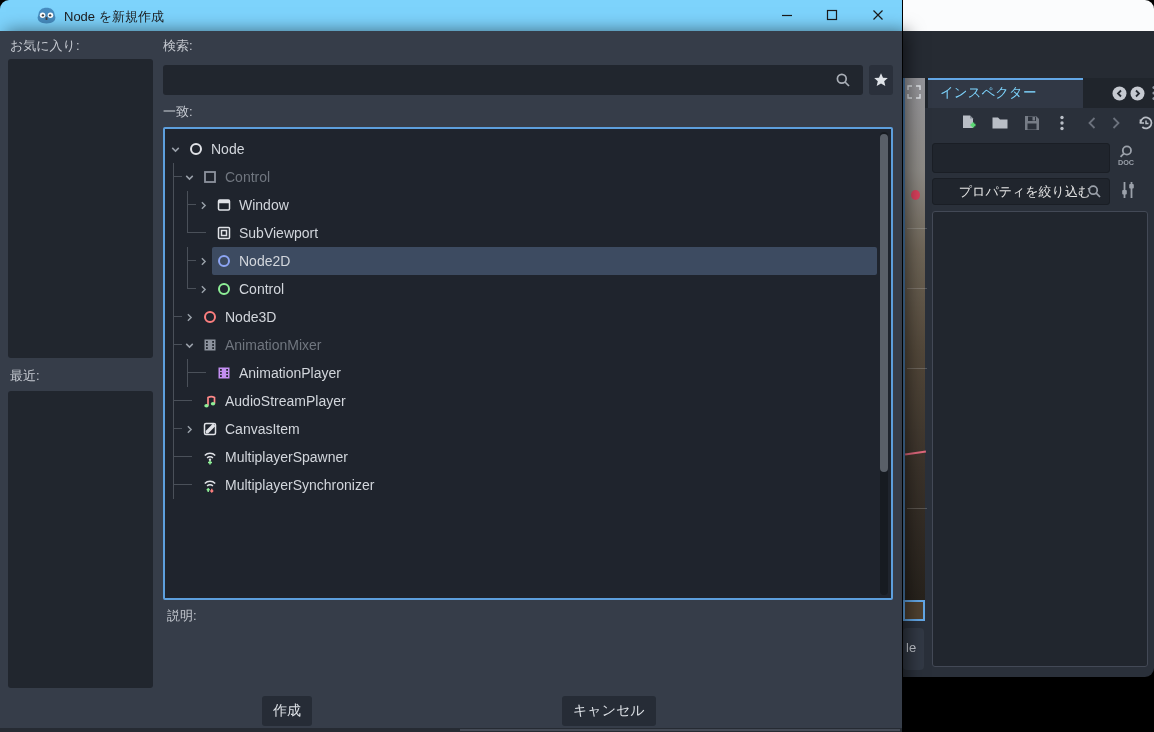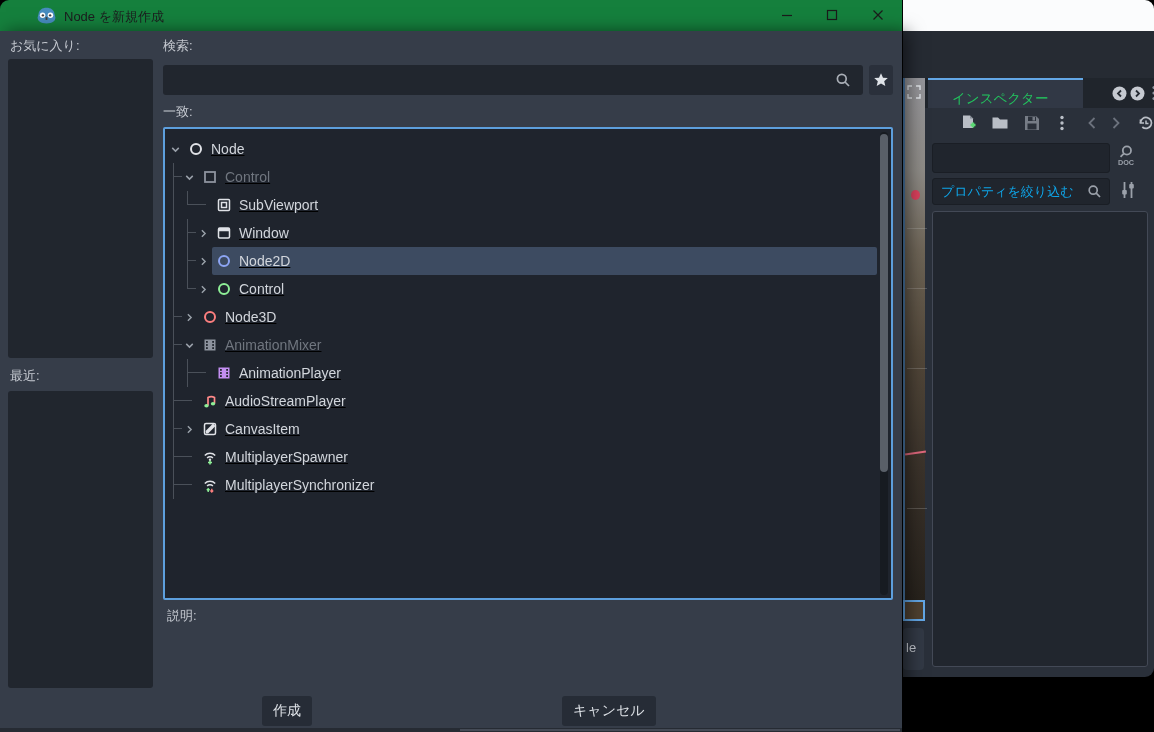--- a/index.html
+++ b/index.html
@@ -12,38 +12,38 @@
   .winbtn{width:22px;height:22px;top:4px;display:flex;align-items:center;justify-content:center;background:transparent;border:0;padding:0;cursor:default;}
   .ed-toolbar{left:903px;top:31px;width:251px;height:47px;background:#262b33;}
   .ed-dock{left:903px;top:78px;width:251px;height:599px;background:#2a303a;border-bottom-right-radius:9px;overflow:hidden;}
   .vp{left:0;top:0;width:22px;height:522px;background:linear-gradient(#95959a 0%,#8d8a85 18%,#6e6557 33%,#53483a 52%,#3a322a 75%,#27221c 100%);border-left:2px solid #4c7cab;}
   .vp-dot{left:6px;top:112px;width:9px;height:10px;border-radius:50%;background:#d8405c;}
   .vp-line{left:0px;top:374px;width:21px;height:2px;background:#e0687d;transform:rotate(-8deg);}
   .vp-grid{left:2px;width:20px;height:1px;background:rgba(200,200,200,.25);}
   .vp-thumb{left:0;top:522px;width:22px;height:21px;background:#4e4030;border:2px solid #63a7e6;}
   .le-btn{left:0;top:550px;width:21px;height:42px;background:#323945;border-radius:4px;color:#c6cad1;font-size:13px;padding:12px 0 0 3px;}
   .tabstrip{left:22px;top:0;width:229px;height:30px;background:#20252c;}
-  .tab{left:25px;top:0;width:155px;height:30px;background:#313845;display:flex;align-items:flex-end;padding-left:24px;color:#22c55e;font-size:13.5px;}
+  .tab{left:25px;top:0;width:155px;height:30px;background:#313845;display:flex;align-items:center;padding-left:12px;color:#7dd3fc;font-size:13.5px;}
   .tabbar{left:25px;top:0;width:155px;height:2px;background:#63a7e6;}
   .ins-tb{left:22px;top:30px;width:229px;height:30px;background:#2a303a;}
   .ins-ic{width:20px;height:20px;display:flex;align-items:center;justify-content:center;}
   .ibox{background:#20252d;border-radius:3px;border:1px solid #1a1e25;}
-  .filter-ph{color:#0ea5e9;font-size:13px;line-height:25px;padding-left:8px;white-space:nowrap;overflow:hidden;}
+  .filter-ph{color:#e5e5e5;font-size:13px;line-height:25px;padding-left:8px;white-space:nowrap;overflow:hidden;text-align:center;}
   .ins-content{left:29px;top:133px;width:216px;height:456px;background:#21262e;border:1px solid #434956;border-radius:3px;}
 
   
-  .dlg-title{left:0;top:0;width:902px;height:31px;background:#15803d;border-top-left-radius:9px;z-index:5;}
+  .dlg-title{left:0;top:0;width:902px;height:31px;background:#7dd3fc;border-top-left-radius:9px;z-index:5;}
   .dlg-title .ttl{position:absolute;left:64px;top:8px;font-size:13px;color:#1c1c1e;}
   .dlg-body{left:0;top:31px;width:902px;height:697px;background:#363d49;z-index:5;box-shadow:6px 0 16px rgba(0,0,0,.5);}
   .lbl{font-size:13px;color:#c6cad1;}
   .panel{background:#21262e;border-radius:3px;}
   .search-inp{left:163px;top:34px;width:700px;height:30px;background:#21262e;border-radius:3px;}
   .star-btn{left:869px;top:34px;width:24px;height:30px;background:#2a303b;border-radius:3px;display:flex;align-items:center;justify-content:center;}
   .treepanel{left:163px;top:96px;width:730px;height:473px;background:#1f242d;border:2px solid #5d9fdd;border-radius:2px;overflow:hidden;}
-  .rows{position:absolute;left:2px;top:6px;right:14px;text-decoration:underline;}
+  .rows{position:absolute;left:2px;top:6px;right:14px;}
   .trow{height:28px;display:flex;align-items:center;}
   .gcell{width:14px;height:28px;position:relative;flex:none;}
   .gcell.bar::before,.gcell.tee::before{content:"";position:absolute;left:6px;top:0;bottom:0;width:1px;background:#4a5059;}
   .gcell.corner::before{content:"";position:absolute;left:6px;top:0;height:14px;width:1px;background:#4a5059;}
   .gcell.tee::after,.gcell.corner::after{content:"";position:absolute;left:6px;top:13px;right:-1px;height:1px;background:#4a5059;}
   .acell{width:17px;height:28px;flex:none;display:flex;align-items:center;justify-content:center;position:relative;}
   .acell.cont::before{content:"";position:absolute;left:-1px;right:6px;top:13px;height:1px;background:#4a5059;}
   .rmain{flex:1;display:flex;align-items:center;gap:7px;height:28px;padding:0 6px 0 4px;border-radius:2px;min-width:0;}
   .rmain.sel{background:#3d4b61;}
   .ticon{width:16px;height:16px;flex:none;display:flex;}
@@ -270,48 +270,48 @@
               <span class="ticon">
                 <svg xmlns="http://www.w3.org/2000/svg" viewBox="0 0 16 16" width="16" height="16">
                   <rect x="3" y="3" width="10" height="10" fill="none" stroke="#8d939e" stroke-width="1.8"></rect>
                 </svg>
               </span>
               <span class="tlabel dim">Control</span>
             </span>
           </div>
           <div class="trow">
             <span class="gcell bar"></span>
+            <span class="gcell tee"></span>
+            <span class="acell">
+              <svg width="13" height="13" viewBox="0 0 16 16">
+                <path d="M6 4 L10 8 L6 12" fill="none" stroke="#99a0a9" stroke-width="1.8"></path>
+              </svg>
+            </span>
+            <span class="rmain">
+              <span class="ticon">
+                <svg xmlns="http://www.w3.org/2000/svg" viewBox="0 0 16 16" width="16" height="16">
+                  <rect x="2.5" y="3" width="11" height="10" rx="1.2" fill="none" stroke="#e0e2e7" stroke-width="1.5"></rect>
+                  <path d="M2.5 4.2 a1.2 1.2 0 0 1 1.2-1.2 h8.6 a1.2 1.2 0 0 1 1.2 1.2 v2 h-11 z" fill="#e0e2e7"></path>
+                </svg>
+              </span>
+              <span class="tlabel">Window</span>
+            </span>
+          </div>
+          <div class="trow">
+            <span class="gcell bar"></span>
             <span class="gcell corner"></span>
             <span class="acell cont"></span>
             <span class="rmain">
               <span class="ticon">
                 <svg xmlns="http://www.w3.org/2000/svg" viewBox="0 0 16 16" width="16" height="16">
                   <rect x="2.5" y="2.5" width="11" height="11" rx="1" fill="none" stroke="#e0e2e7" stroke-width="1.5"></rect>
                   <rect x="5.5" y="5.5" width="5" height="5" fill="none" stroke="#e0e2e7" stroke-width="1.5"></rect>
                 </svg>
               </span>
               <span class="tlabel">SubViewport</span>
-            </span>
-          </div>
-          <div class="trow">
-            <span class="gcell bar"></span>
-            <span class="gcell tee"></span>
-            <span class="acell">
-              <svg width="13" height="13" viewBox="0 0 16 16">
-                <path d="M6 4 L10 8 L6 12" fill="none" stroke="#99a0a9" stroke-width="1.8"></path>
-              </svg>
-            </span>
-            <span class="rmain">
-              <span class="ticon">
-                <svg xmlns="http://www.w3.org/2000/svg" viewBox="0 0 16 16" width="16" height="16">
-                  <rect x="2.5" y="3" width="11" height="10" rx="1.2" fill="none" stroke="#e0e2e7" stroke-width="1.5"></rect>
-                  <path d="M2.5 4.2 a1.2 1.2 0 0 1 1.2-1.2 h8.6 a1.2 1.2 0 0 1 1.2 1.2 v2 h-11 z" fill="#e0e2e7"></path>
-                </svg>
-              </span>
-              <span class="tlabel">Window</span>
             </span>
           </div>
           <div class="trow">
             <span class="gcell bar"></span>
             <span class="gcell tee"></span>
             <span class="acell">
               <svg width="13" height="13" viewBox="0 0 16 16">
                 <path d="M6 4 L10 8 L6 12" fill="none" stroke="#99a0a9" stroke-width="1.8"></path>
               </svg>
             </span>

